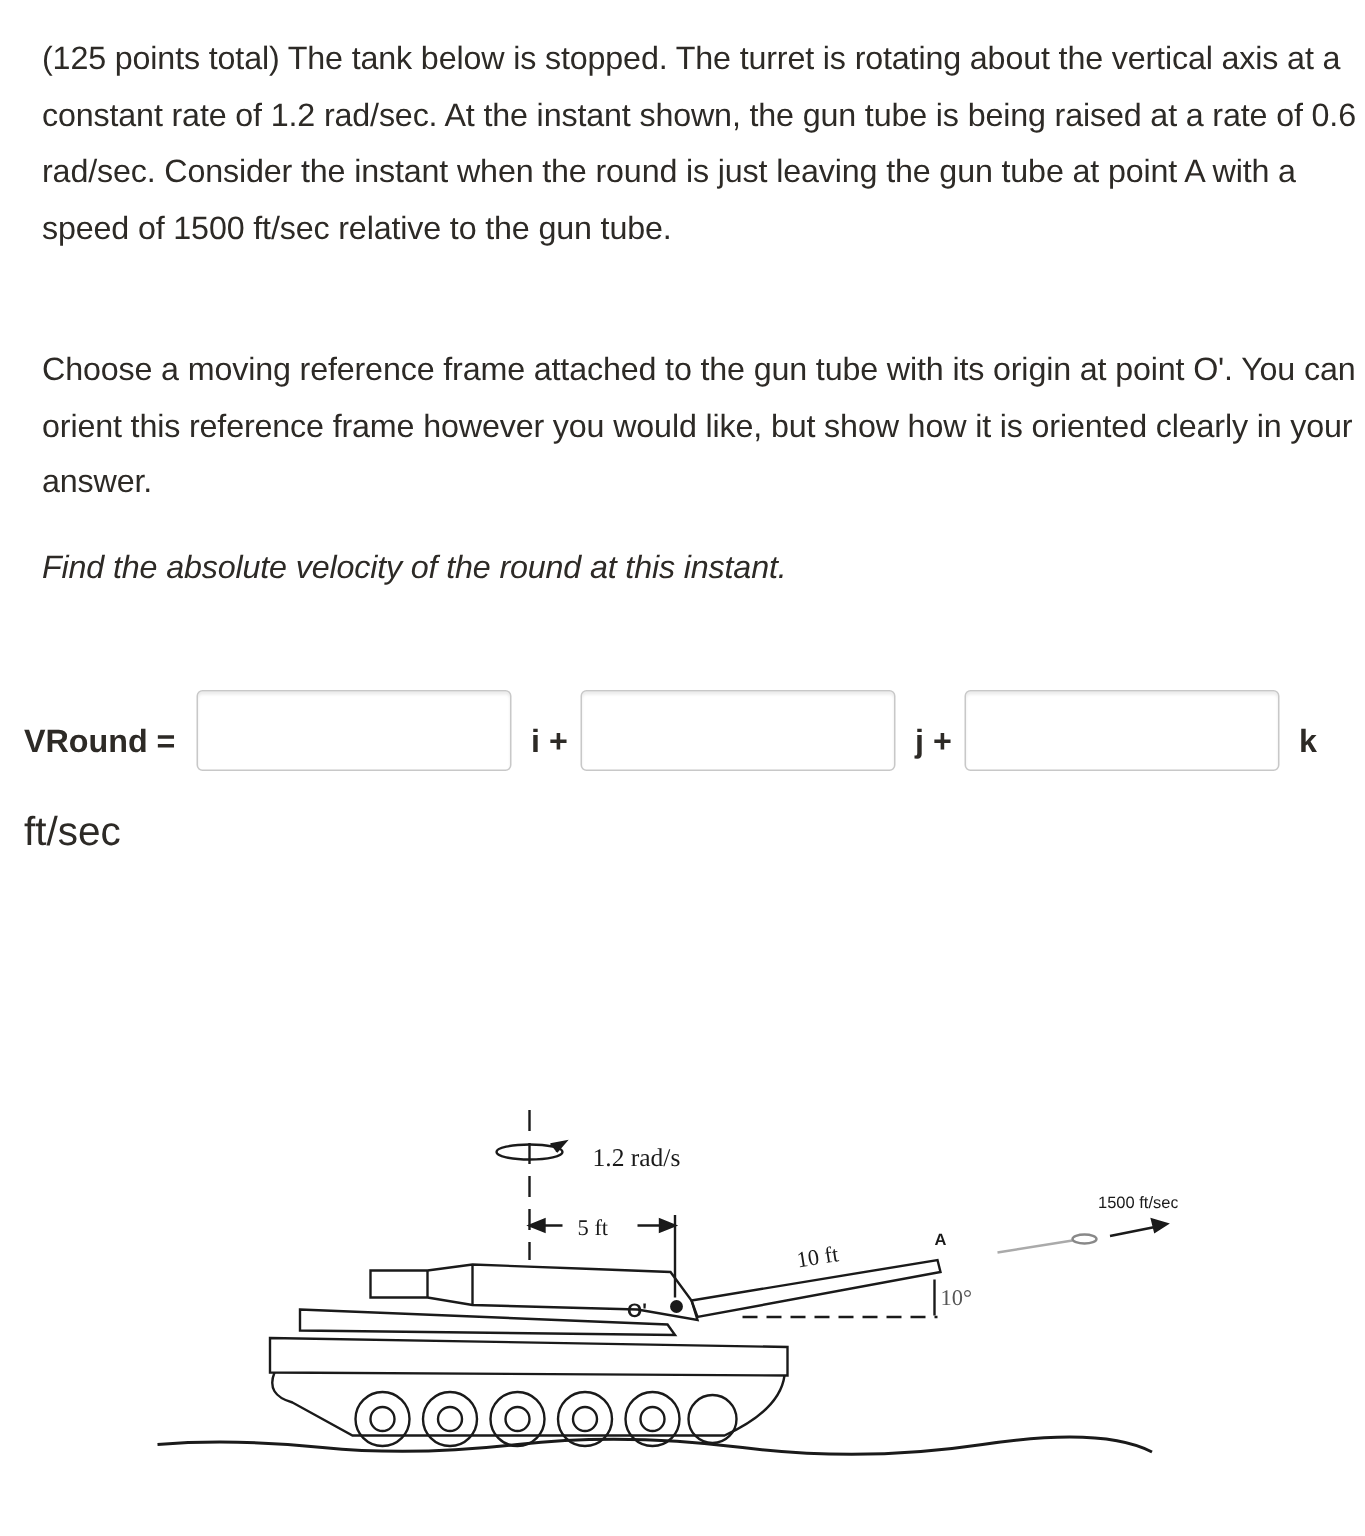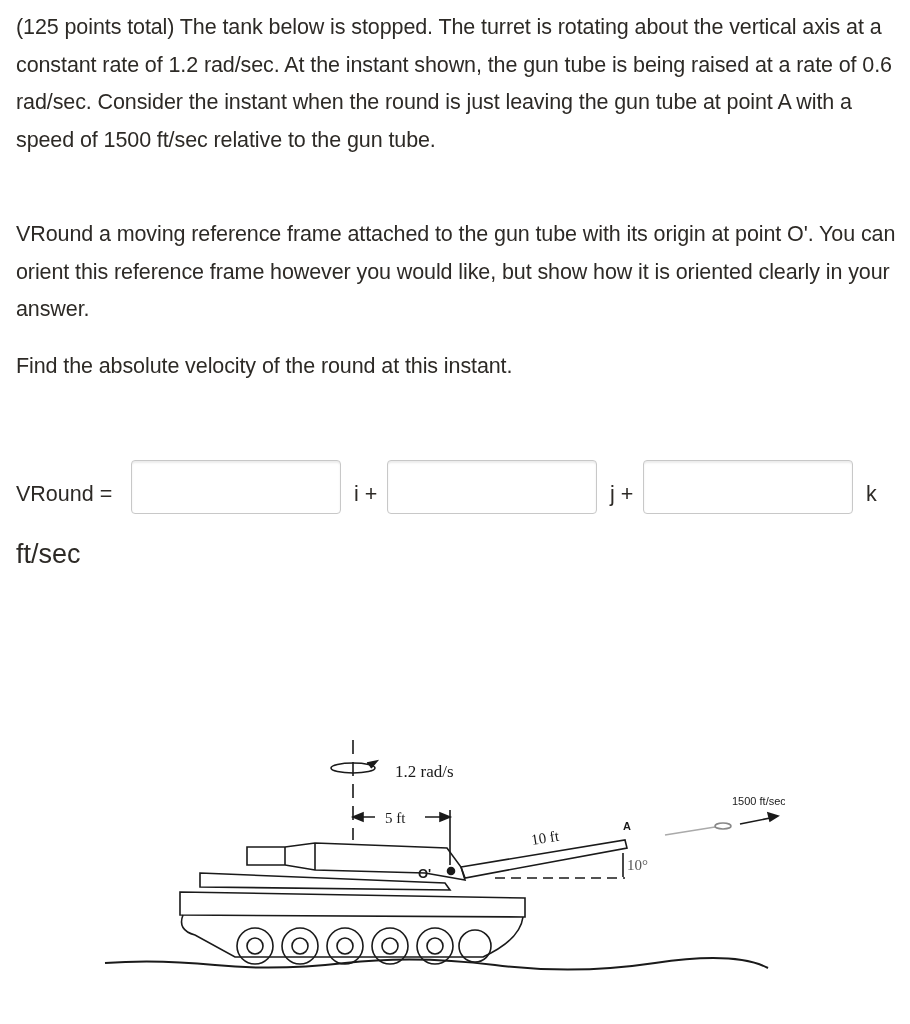--- a/index.html
+++ b/index.html
@@ -3,49 +3,49 @@
 <meta charset="utf-8">
 <style>
   html, body { margin: 0; padding: 0; background: #ffffff; }
   body {
     width: 910px; height: 1024px; position: relative; overflow: hidden;
     font-family: "Liberation Sans", "DejaVu Sans", sans-serif;
     color: #2d2a26;
   }
   .para {
     position: absolute; left: 16px; width: 880px;
-    font-size: 21.5px; line-height: 37.5px; margin: 0;
+    font-size: 21.5px; line-height: 37.5px; margin: 12px;
     letter-spacing: -0.1px;
   }
   #p1 { top: 9px; }
   #p2 { top: 216px; }
-  #p3 { top: 348px; }
+  #p3 { top: 348px; font-style: italic; }
   .answer-row {
     position: absolute; left: 16px; top: 458px; width: 880px; height: 64px;
   }
   .answer-row .lbl {
-    position: absolute; font-size: 21.5px; line-height: 28px; top: 22px;
+    position: absolute; font-size: 21.5px; line-height: 28px; top: 22px; font-weight: bold;
   }
   .answer-row input {
     position: absolute; top: 2px; width: 210px; height: 54px;
     border: 1px solid #c8c8c8; border-radius: 4px; box-sizing: border-box;
     box-shadow: inset 0 2px 2px rgba(0,0,0,0.08);
     background: #fff; font-size: 18px; padding: 0 8px; outline: none;
     font-family: "Liberation Sans", sans-serif;
   }
   .units {
     position: absolute; left: 16px; top: 540px; font-size: 27px; line-height: 28px;
   }
   #diagram { position: absolute; left: 95px; top: 735px; }
 </style>
 </head>
 <body>
 
 <p class="para" id="p1">(125 points total) The tank below is stopped.  The turret is rotating about the vertical axis at a constant rate of 1.2 rad/sec.  At the instant shown, the gun tube is being raised at a rate of 0.6 rad/sec.  Consider the instant when the round is just leaving the gun tube at point A with a speed of 1500 ft/sec relative to the gun tube.</p>
-<p class="para" id="p2">VRound a moving reference frame attached to the gun tube with its origin at point O'.  You can orient this reference frame however you would like, but show how it is oriented clearly in your answer.</p>
+<p class="para" id="p2">Choose a moving reference frame attached to the gun tube with its origin at point O'.  You can orient this reference frame however you would like, but show how it is oriented clearly in your answer.</p>
 <p class="para" id="p3">Find the absolute velocity of the round at this instant.</p>
 
 <div class="answer-row">
   <span class="lbl" style="left:0;">VRound =</span>
   <input type="text" style="left: 115px;" value="">
   <span class="lbl" style="left:338px;">i +</span>
   <input type="text" style="left: 371px;" value="">
   <span class="lbl" style="left:594px;">j +</span>
   <input type="text" style="left: 627px;" value="">
   <span class="lbl" style="left:850px;">k</span>

